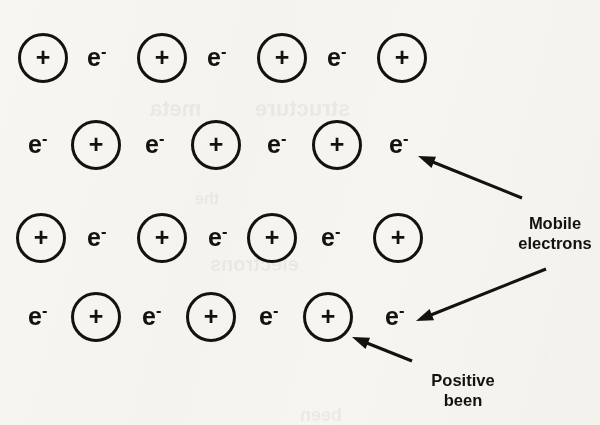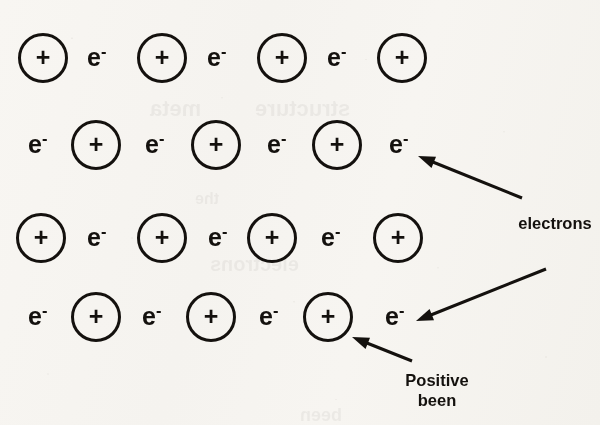--- a/index.html
+++ b/index.html
@@ -181,22 +181,23 @@
         <polygon points="416,321 429.55575968692483,309.1154983566687 434.01244780317404,320.2572186472918" fill="#14110e"></polygon>
       </g>
       <g>
         <line x1="412" y1="361" x2="364.99867367239364" y2="342.19946946895743" stroke="#14110e" stroke-width="3.1" stroke-linecap="butt"></line>
         <polygon points="352,337 370.01244780317404,337.7427813527082 365.55575968692483,348.8845016433313" fill="#14110e"></polygon>
       </g>
     </svg>
 
   <div id="callouts">
       <div class="callout" style="left: 555px; top: 213px; transform: translateX(-50%); color: rgb(20, 17, 14);">
+        <div>Mobile</div>
         <div>electrons</div>
       </div>
-      <div class="callout" style="left: 437px; top: 370px; transform: translateX(-50%); color: rgb(20, 17, 14);">
+      <div class="callout" style="left: 463px; top: 370px; transform: translateX(-50%); color: rgb(20, 17, 14);">
         <div>Positive</div>
         <div>been</div>
       </div>
     </div>
 
   <div class="grain"></div>
 </div>
 
 </body></html>

